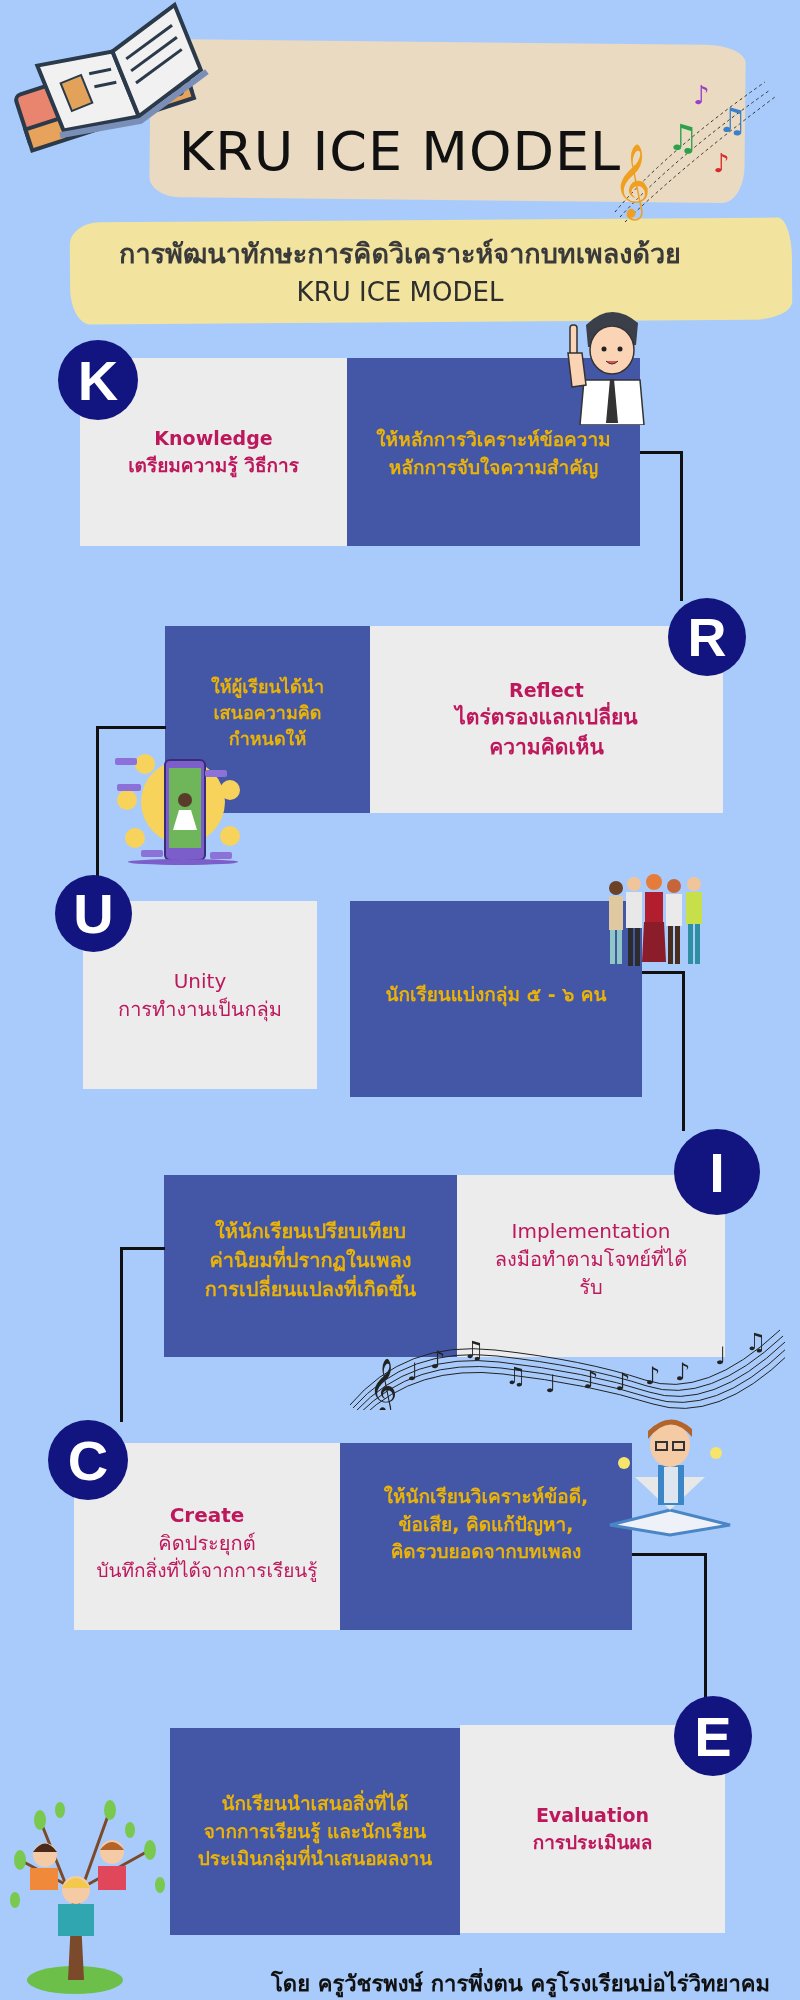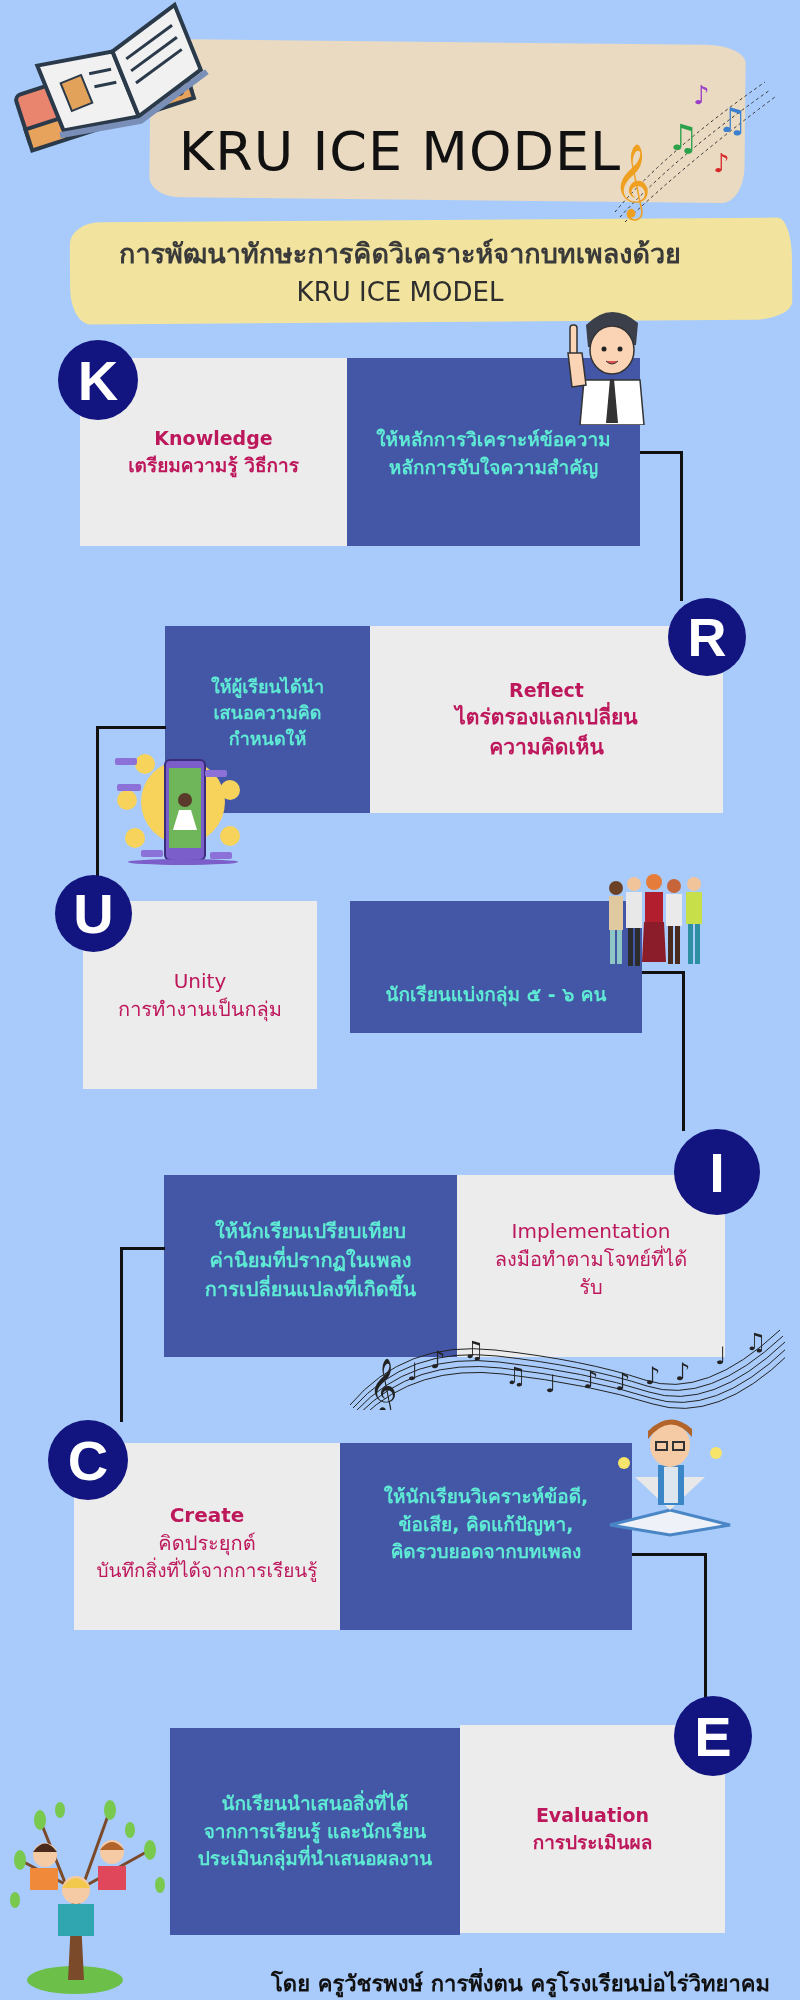--- a/index.html
+++ b/index.html
@@ -5,21 +5,21 @@
   * { box-sizing: border-box; margin: 0; padding: 0; }
   html, body { width: 800px; height: 2000px; }
   body { background: #a8cbfb; position: relative; overflow: hidden; font-family: "DejaVu Sans", sans-serif; }
   .abs { position: absolute; }
   .brush-beige { left: 150px; top: 42px; width: 595px; height: 158px; background: #e9dac1; border-radius: 18px 40px 22px 30px / 30px 18px 36px 20px; transform: rotate(0.6deg); }
   .brush-yellow { left: 70px; top: 220px; width: 722px; height: 102px; background: #f2e49e; border-radius: 30px 14px 40px 20px / 22px 40px 18px 36px; transform: rotate(-0.4deg); }
   .title { left: 150px; top: 120px; width: 500px; text-align: center; font-family: "DejaVu Sans", sans-serif; font-size: 54px; color: #111; letter-spacing: 1px; font-weight: normal; }
   .subtitle { left: 70px; top: 232px; width: 660px; text-align: center; font-size: 27px; color: #3a3a3a; font-family: "DejaVu Sans", sans-serif; font-weight: bold; }
   .subtitle2 { left: 70px; top: 277px; width: 660px; text-align: center; font-size: 26px; color: #2e2e2e; font-family: "DejaVu Sans", sans-serif; }
   .box-light { background: #ececec; display: flex; flex-direction: column; align-items: center; justify-content: center; text-align: center; color: #be185d; font-weight: bold; font-size: 19px; line-height: 1.4; padding: 10px; }
-  .box-dark { background: #4456a6; display: flex; flex-direction: column; align-items: center; justify-content: center; text-align: center; color: #5eead4; font-weight: bold; font-size: 19px; line-height: 1.45; padding: 27px; }
+  .box-dark { background: #4456a6; display: flex; flex-direction: column; align-items: center; justify-content: center; text-align: center; color: #eab308; font-weight: bold; font-size: 19px; line-height: 1.45; padding: 27px; }
   .circle { background: #12157f; border-radius: 50%; color: #fff; font-family: "Liberation Sans", sans-serif; font-weight: bold; display: flex; align-items: center; justify-content: center; z-index: 5; }
   .line { background: #111; z-index: 1; }
   .footer { left: 250px; top: 1966px; width: 520px; text-align: right; font-size: 22px; color: #111; font-weight: bold; }
   .line-text { display: block; }
 </style>
 </head>
 <body>
 
 <div class="abs brush-beige"></div>
 <div class="abs brush-yellow"></div>
@@ -125,21 +125,21 @@
     <rect x="100" y="30" width="22" height="7" rx="2" fill="#8c72d8"></rect>
   <rect x="12" y="44" width="24" height="7" rx="2" fill="#8c72d8"></rect>
     <rect x="36" y="110" width="22" height="7" rx="2" fill="#8c72d8"></rect>
   <rect x="105" y="112" width="22" height="7" rx="2" fill="#8c72d8"></rect>
 </svg>
 
 <div class="abs box-light" style="left:83px;top:901px;width:234px;height:188px;font-weight:normal;font-size:20px">
   <span class="line-text">Unity</span>
   <span class="line-text">การทำงานเป็นกลุ่ม</span>
 </div>
-<div class="abs box-dark" style="left:350px;top:901px;width:292px;height:132px;justify-content:flex-start;padding-top:80px">
+<div class="abs box-dark" style="left:350px;top:901px;width:292px;height:196px;justify-content:flex-start;padding-top:80px">
   <span class="line-text">นักเรียนแบ่งกลุ่ม ๕ - ๖ คน</span>
 </div>
 <div class="abs circle" style="left:55px;top:875px;width:77px;height:77px;font-size:56px">U</div>
 
 <svg class="abs" style="left:602px;top:872px;z-index:4" width="110" height="100">
   <g>
       <circle cx="14" cy="16" r="7" fill="#6b4226"></circle>
       <rect x="7" y="24" width="14" height="34" fill="#e0c8a0"></rect>
       <rect x="8" y="58" width="5" height="34" fill="#8fc6c6"></rect>
       <rect x="15" y="58" width="5" height="34" fill="#8fc6c6"></rect>

